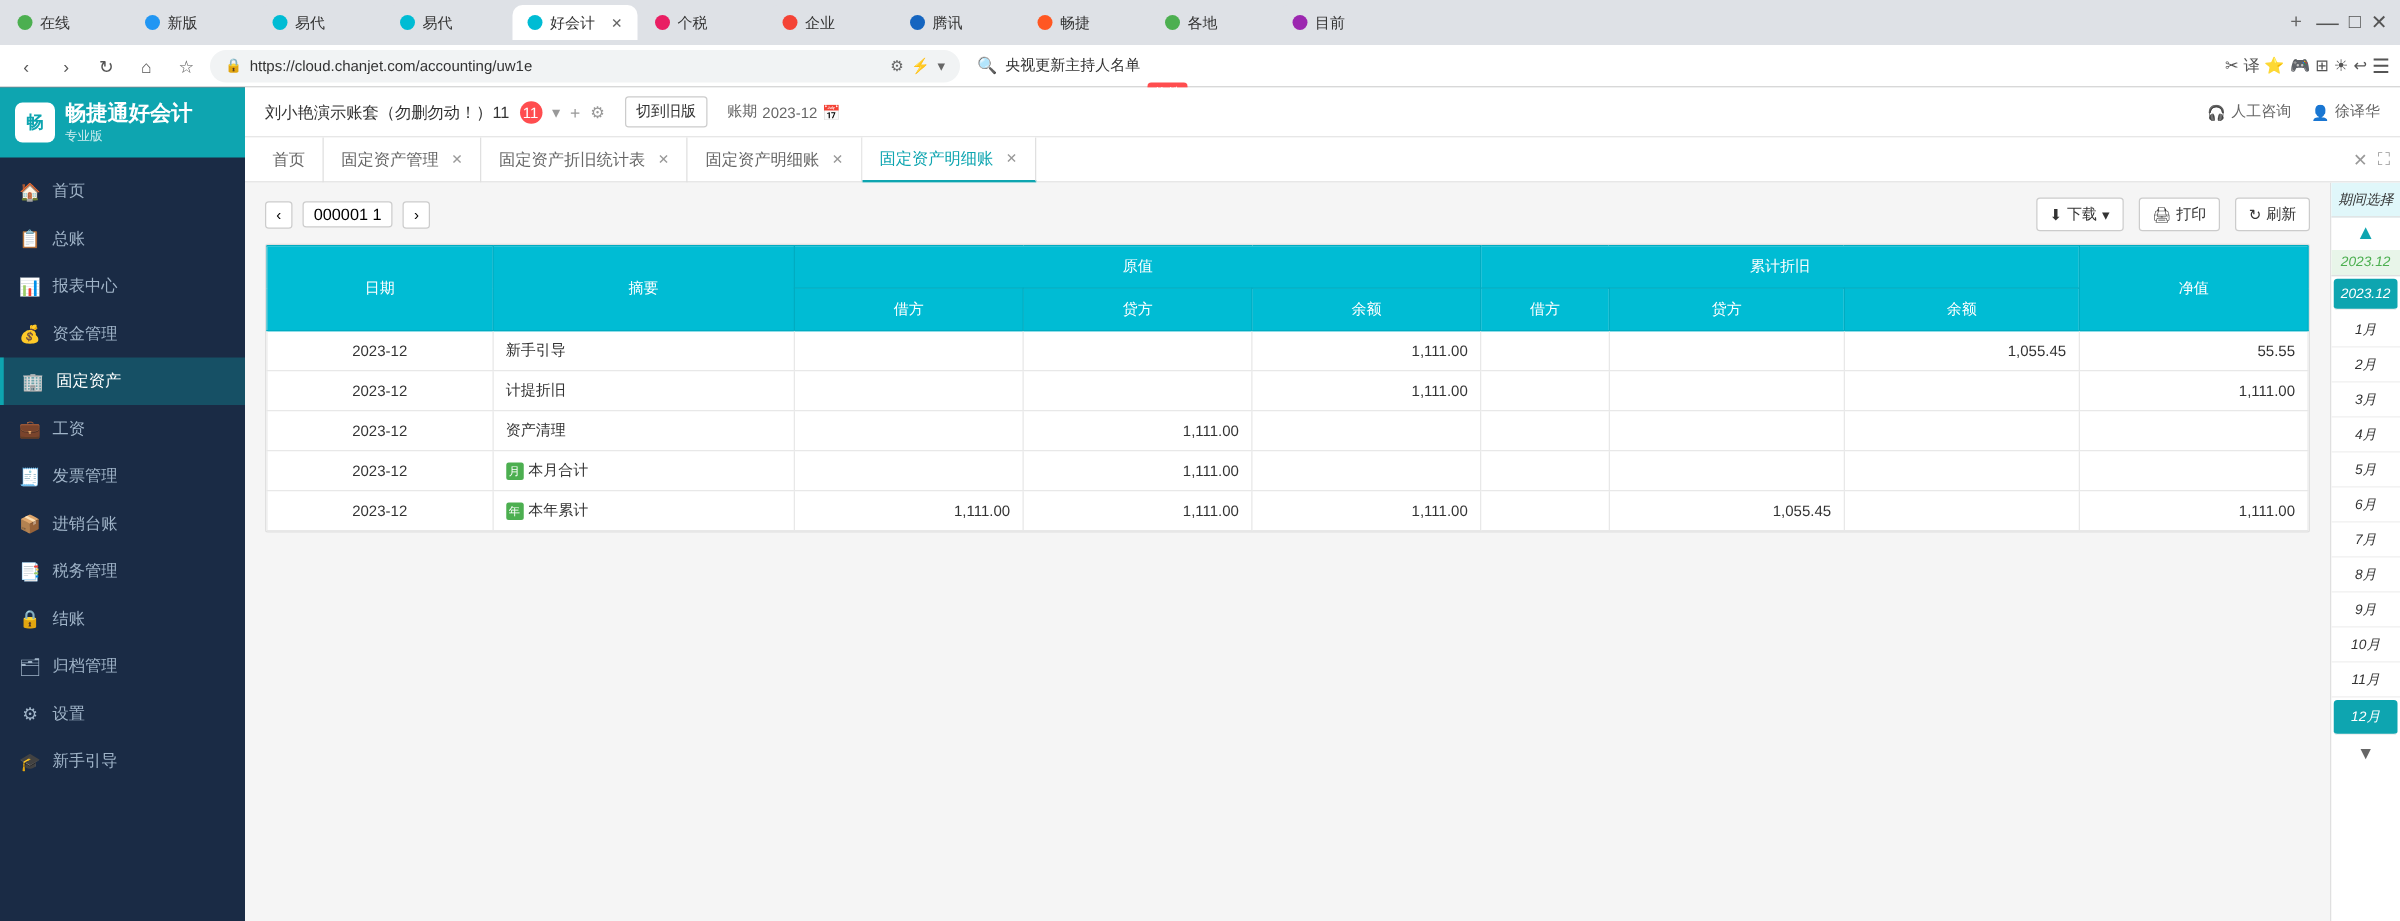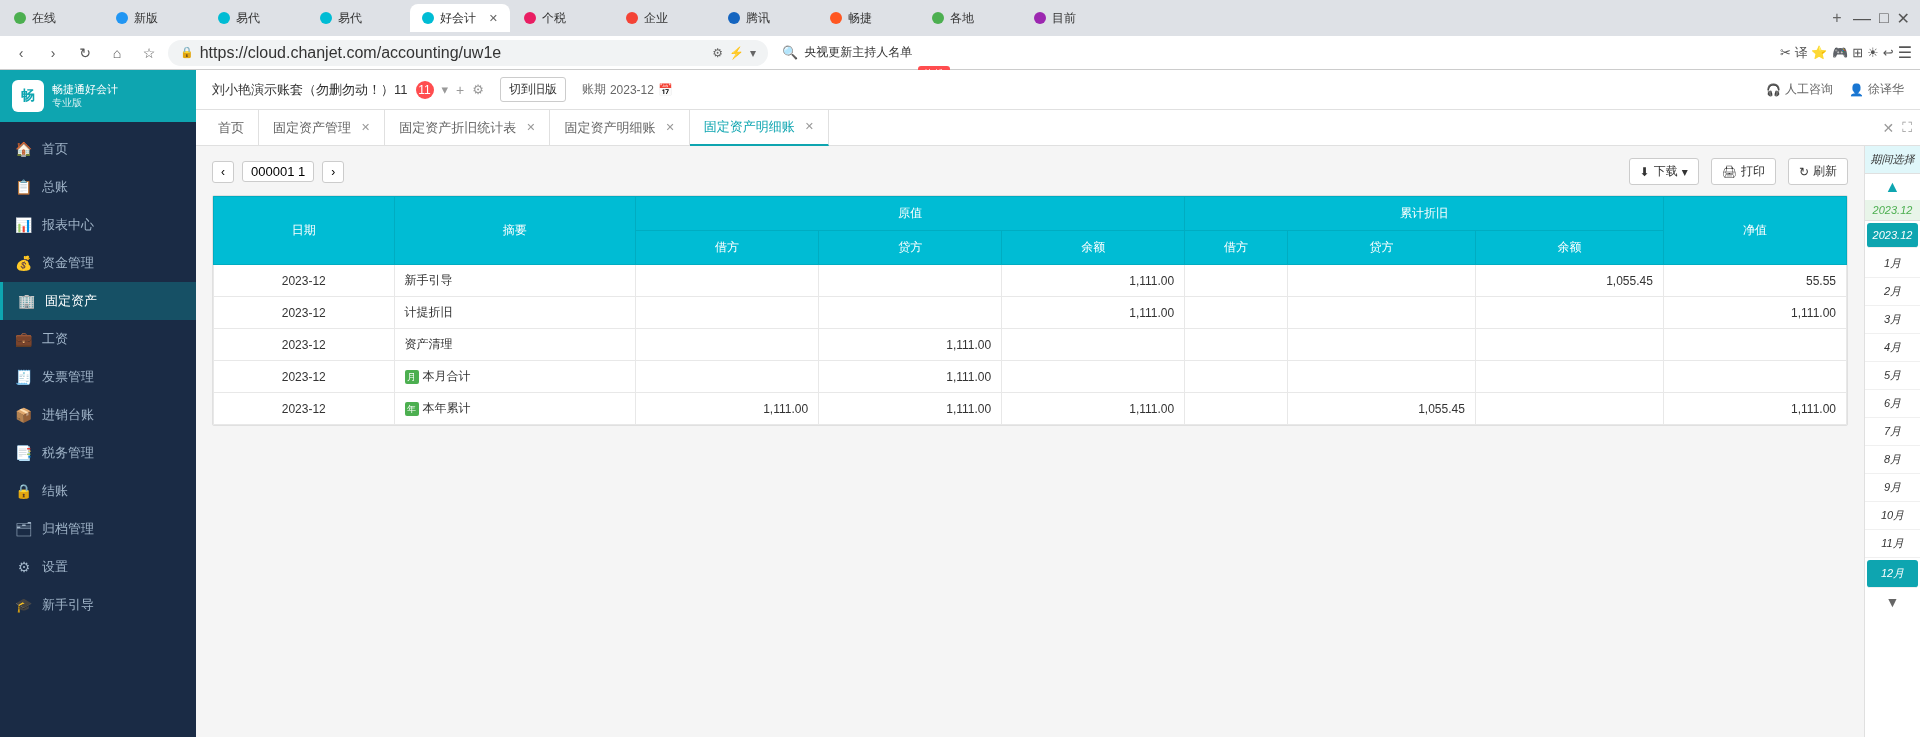--- a/index.html
+++ b/index.html
@@ -11,32 +11,32 @@
     .browser-tab { display: flex; align-items: center; height: 28px; padding: 0 12px; border-radius: 8px 8px 0 0; font-size: 12px; gap: 6px; min-width: 100px; max-width: 160px; cursor: pointer; background: #dee1e6; color: #333; }
     .browser-tab.active { background: #fff; }
     .browser-tab .tab-close { margin-left: auto; color: #666; font-size: 11px; cursor: pointer; }
     .browser-tab .tab-label { white-space: nowrap; overflow: hidden; text-overflow: ellipsis; }
     .tab-new-btn { width: 28px; height: 28px; display: flex; align-items: center; justify-content: center; cursor: pointer; font-size: 16px; color: #666; }
 
     .browser-toolbar { display: flex; align-items: center; height: 34px; background: #fff; padding: 0 8px; gap: 6px; border-bottom: 1px solid #ccc; }
     .nav-btn { width: 26px; height: 26px; display: flex; align-items: center; justify-content: center; cursor: pointer; border-radius: 50%; color: #555; font-size: 14px; }
     .address-bar { flex: 1; height: 26px; background: #f1f3f4; border-radius: 13px; display: flex; align-items: center; padding: 0 12px; gap: 6px; font-size: 12px; color: #333; max-width: 600px; }
     .address-bar .lock { color: #1a73e8; font-size: 11px; }
-    .address-text { font-size: 16px; color: #333; }
+    .address-text { font-size: 12px; color: #333; }
     .search-area { display: flex; align-items: center; gap: 6px; margin-left: 8px; }
     .browser-actions { display: flex; align-items: center; gap: 4px; margin-left: auto; }
 
     
     .app-container { display: flex; height: calc(737px - 70px); }
 
     
     .sidebar { width: 196px; background: #1a2b45; display: flex; flex-direction: column; flex-shrink: 0; }
     .sidebar-header { background: #0ea5b0; padding: 10px 12px; display: flex; align-items: center; gap: 8px; }
     .sidebar-logo { width: 32px; height: 32px; background: #fff; border-radius: 6px; display: flex; align-items: center; justify-content: center; font-size: 14px; font-weight: bold; color: #0ea5b0; }
-    .sidebar-title { color: #fff; font-size: 11px; font-weight: normal; line-height: 1.3; }
+    .sidebar-title { color: #fff; font-size: 17px; font-weight: bold; line-height: 1.3; }
     .sidebar-subtitle { color: rgba(255,255,255,0.8); font-size: 10px; }
     .sidebar-nav { flex: 1; padding: 8px 0; }
     .sidebar-item { display: flex; align-items: center; padding: 10px 16px; gap: 10px; cursor: pointer; color: #a0b4c8; font-size: 13px; }
     .sidebar-item.active { background: rgba(14, 165, 176, 0.3); color: #fff; border-left: 3px solid #0ea5b0; }
     .sidebar-item .icon { width: 16px; height: 16px; display: flex; align-items: center; justify-content: center; font-size: 14px; flex-shrink: 0; }
 
     
     .main-content { flex: 1; background: #f5f5f5; display: flex; flex-direction: column; overflow: hidden; }
 
     

